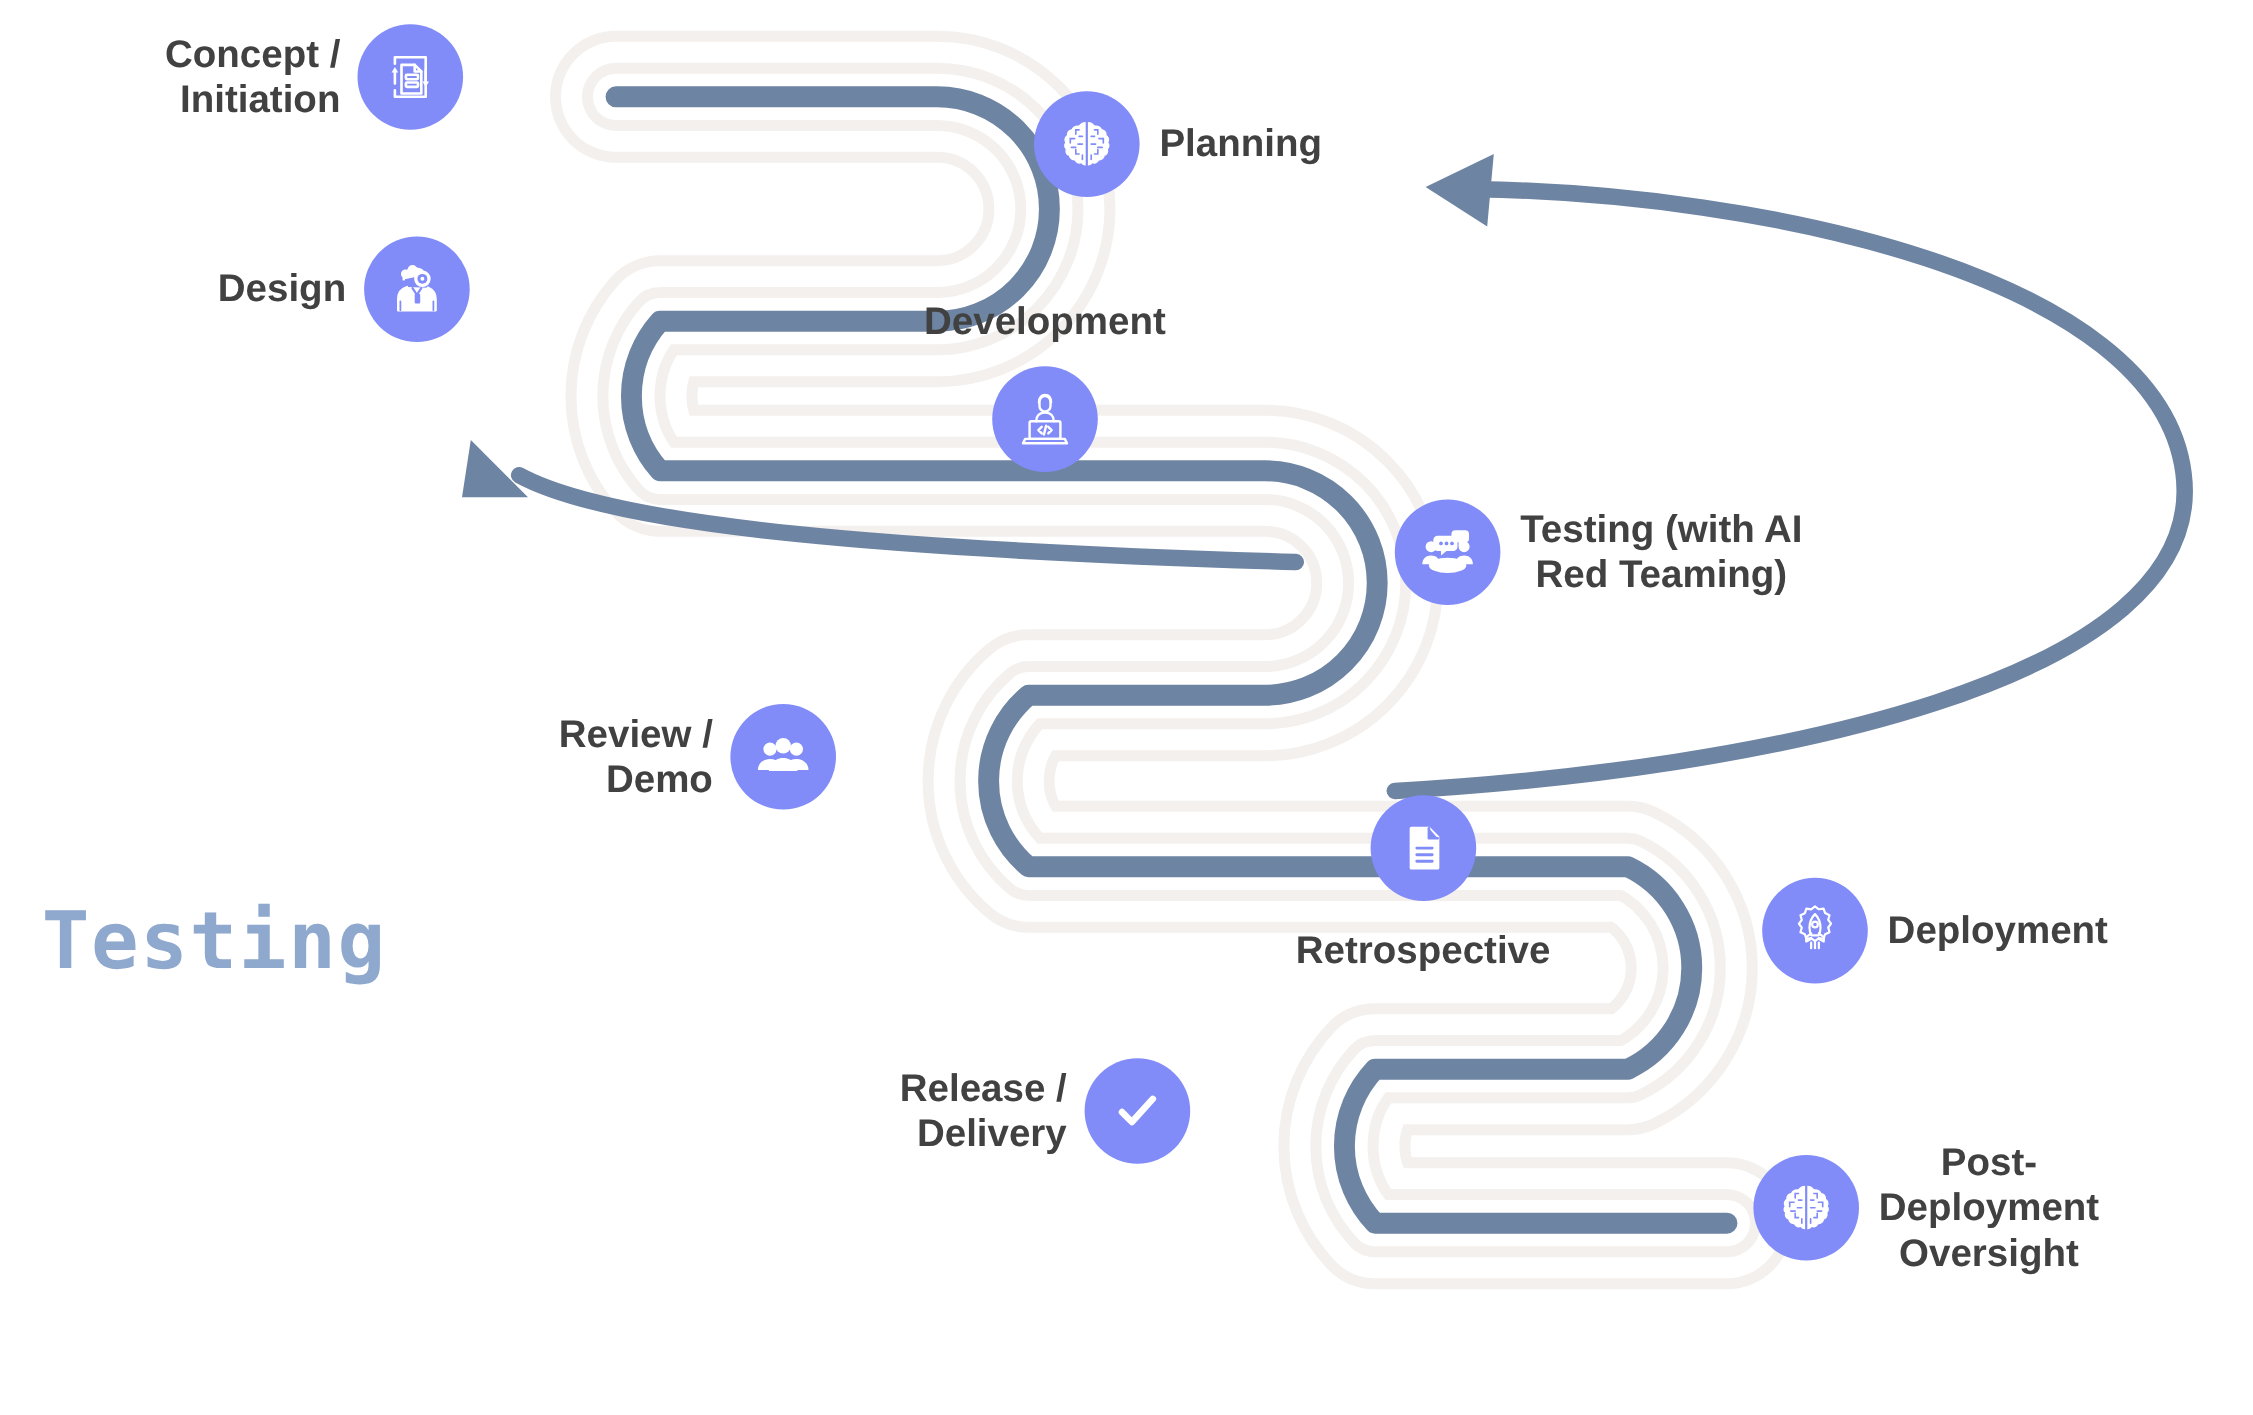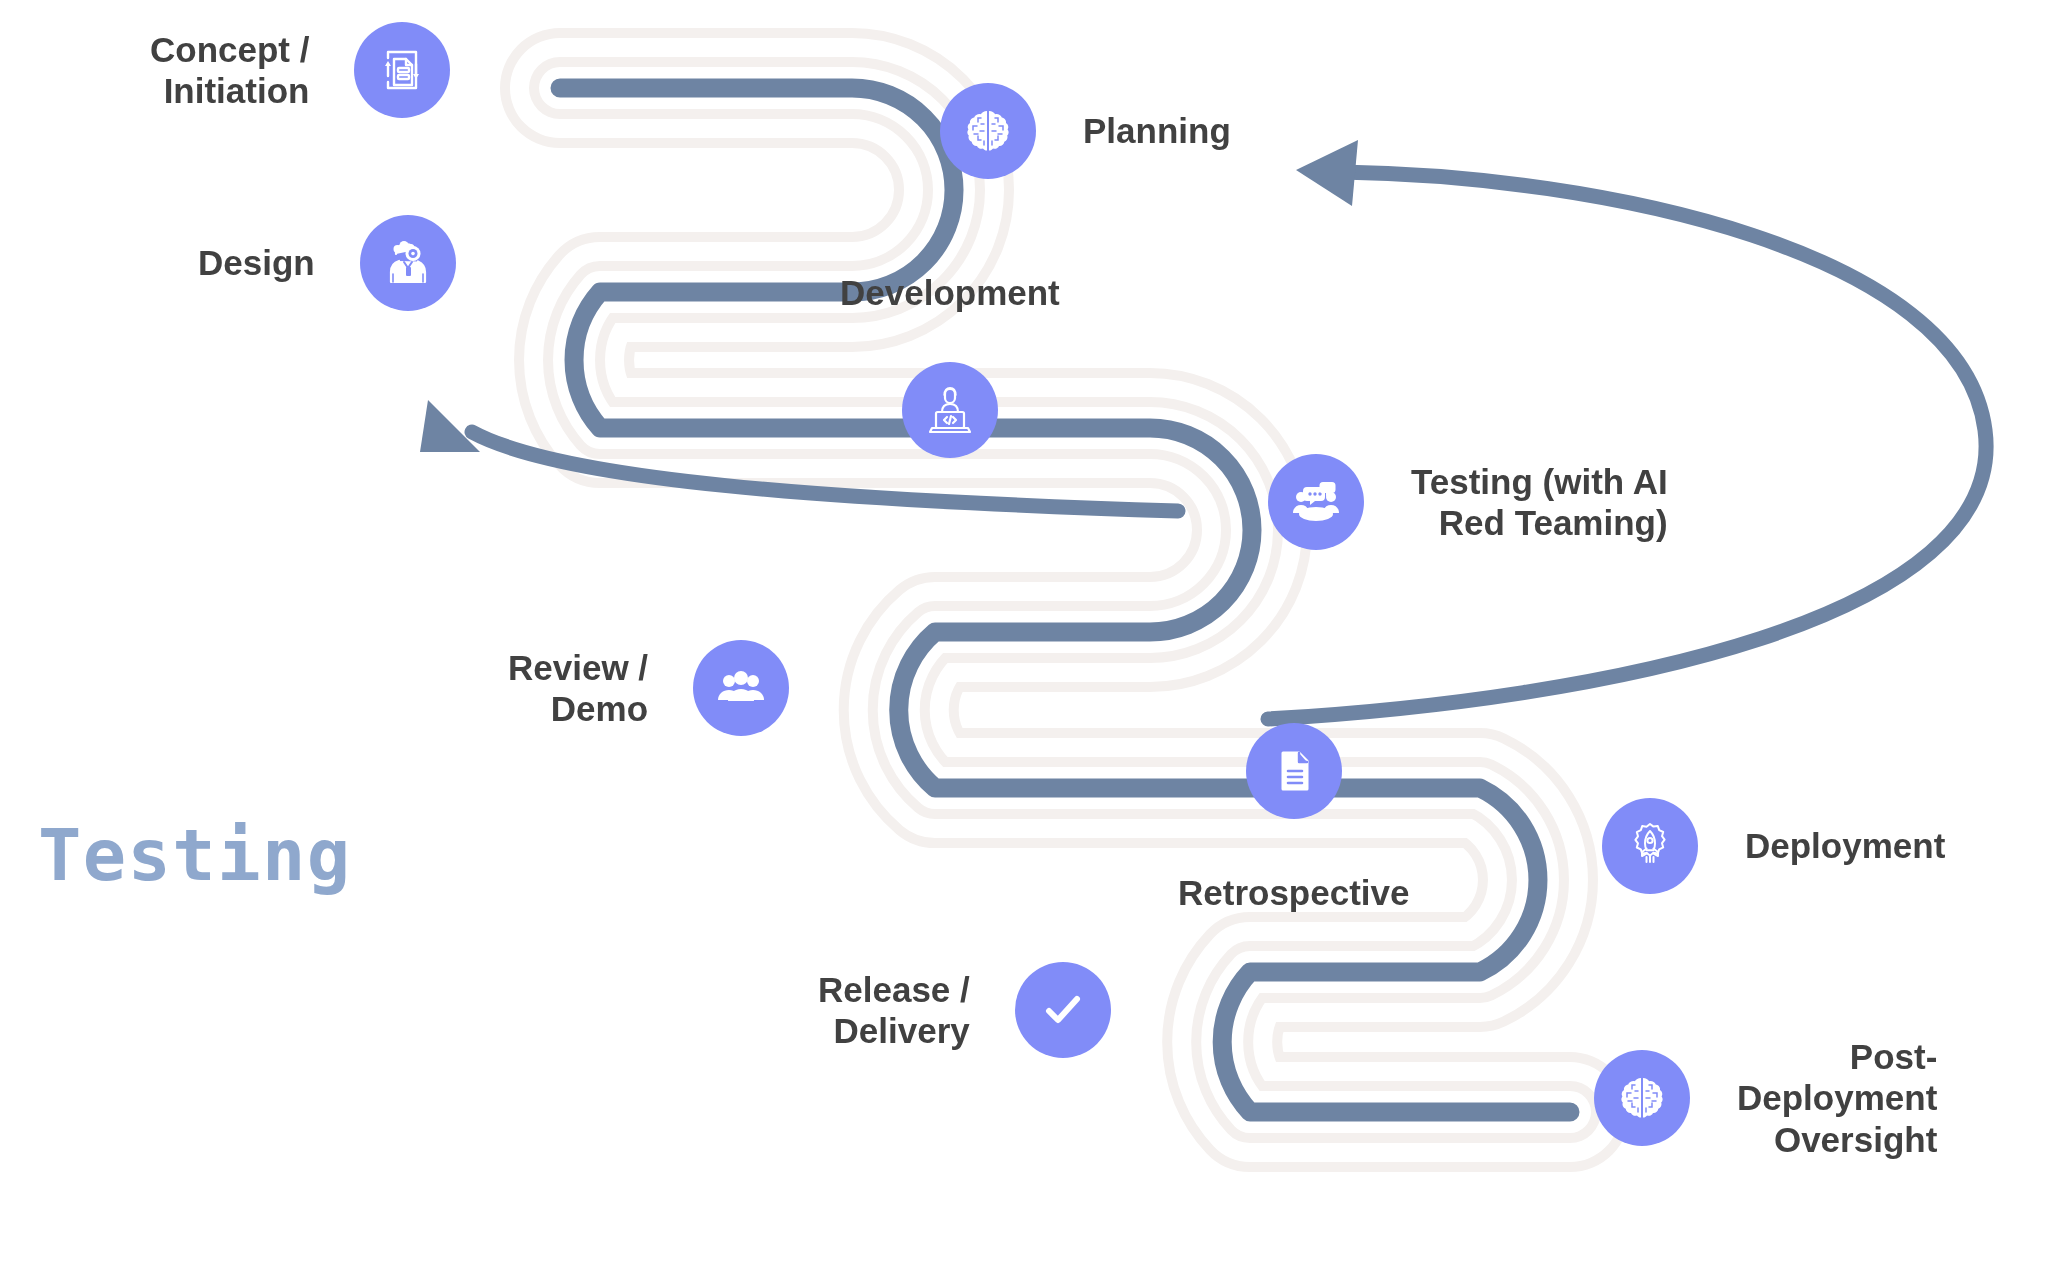--- a/index.html
+++ b/index.html
@@ -40,21 +40,20 @@
     color: #8fa8cd;
     white-space: pre;
   }
   .title-line { display: block; }
 
   
   .node {
     position: absolute;
     display: flex;
     align-items: center;
-    gap: 29px;
   }
   .node.rightlabel { flex-direction: row; }
   .node.leftlabel  { flex-direction: row-reverse; }
   .node.belowlabel { flex-direction: column; }
   .node.abovelabel { flex-direction: column-reverse; }
 
   .node-circle {
     width: 96px;
     height: 96px;
     border-radius: 50%;
@@ -67,21 +66,21 @@
   .node-circle svg { display: block; }
 
   .node-label {
     font-family: "Liberation Sans", sans-serif;
     font-weight: bold;
     font-size: 35px;
     line-height: 1.18;
     color: #414141;
     white-space: pre-line;
   }
-  .node.rightlabel .node-label { margin-left: 18px; text-align: right; }
+  .node.rightlabel .node-label { margin-left: 18px; text-align: center; }
   .node.leftlabel  .node-label { margin-right: 16px; text-align: right; }
   .node.belowlabel .node-label { margin-top: 24px;  text-align: center; }
   .node.abovelabel .node-label { margin-bottom: 20px; text-align: center; }
 
   
   #node-concept      { left: 150px;  top: 22px;   }
   #node-planning     { left: 940px;  top: 83px;   }
   #node-design       { left: 198px;  top: 215px;  }
   #node-development  { left: 840px;  top: 272px;  }
   #node-testing      { left: 1268px; top: 454px;  }

